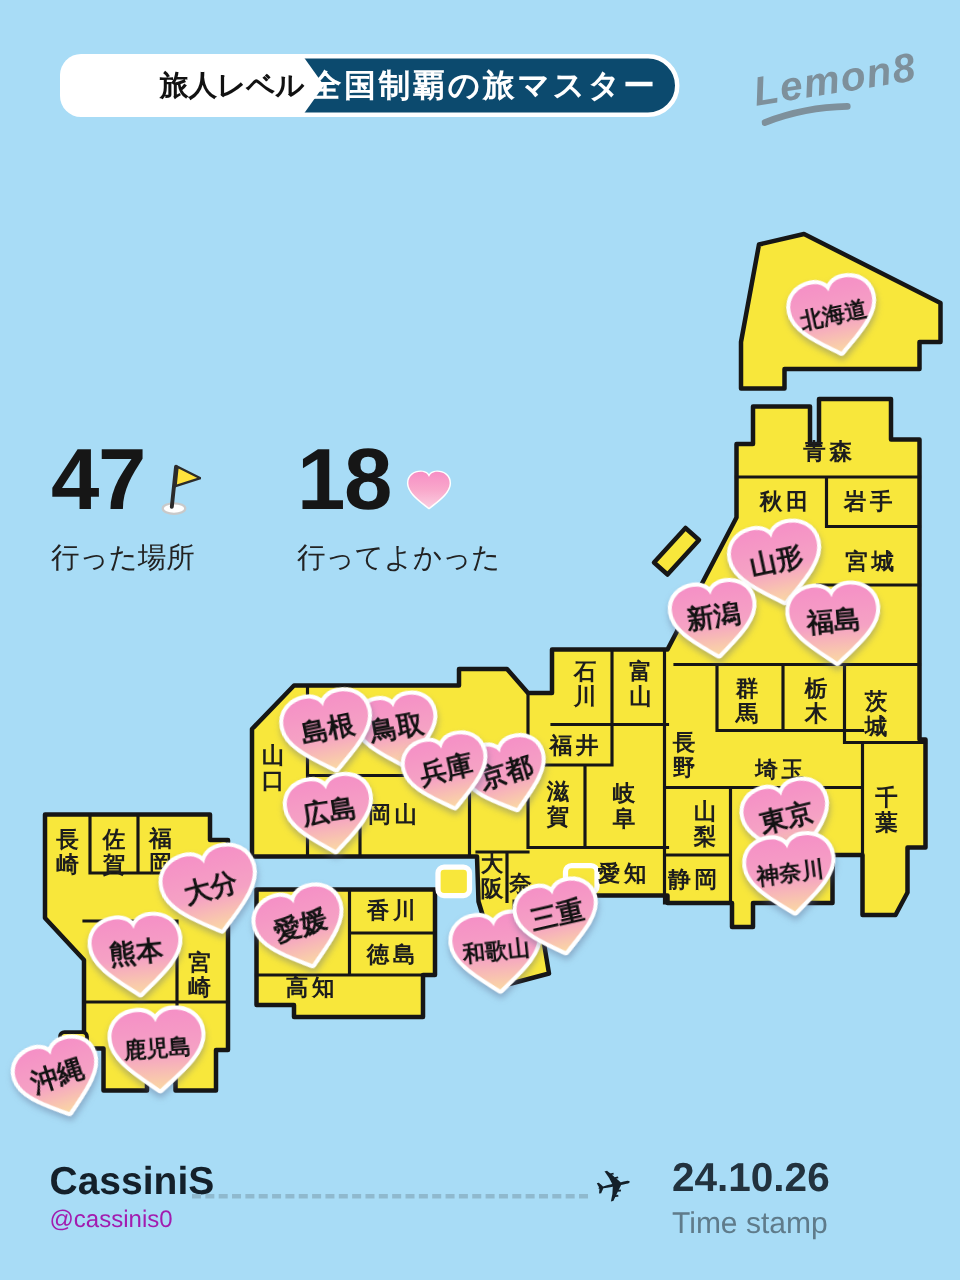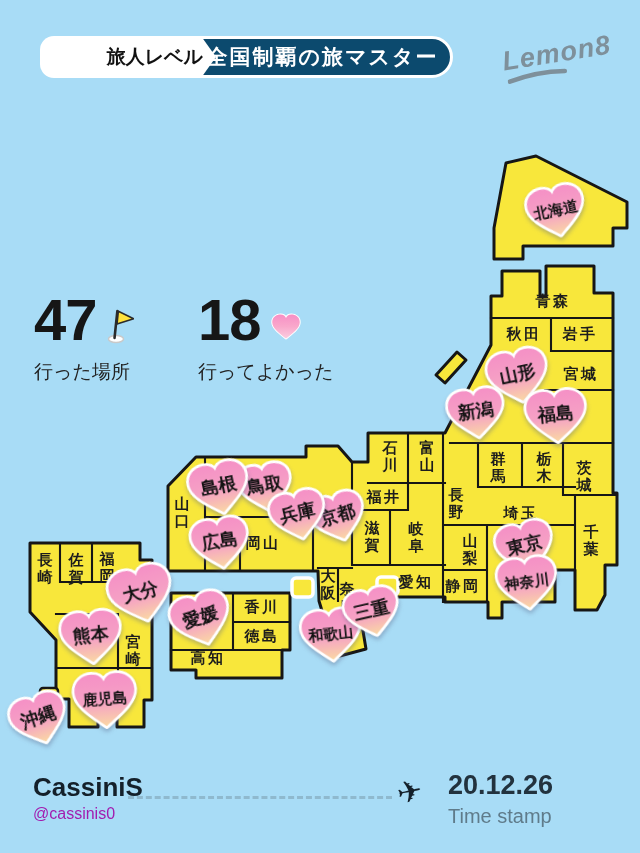--- a/index.html
+++ b/index.html
@@ -256,18 +256,18 @@
   </svg>
 
   <div class="footer">
     <div class="f-user">
       <div class="f-name">CassiniS</div>
       <div class="f-handle">@cassinis0</div>
     </div>
     <div class="f-dash"></div>
     <div class="f-plane">✈</div>
     <div class="f-date">
-      <div class="f-date-val">20.12.26</div>
+      <div class="f-date-val">24.10.26</div>
       <div class="f-date-label">Time stamp</div>
     </div>
   </div>
 
 </div>
 
 </body></html>

